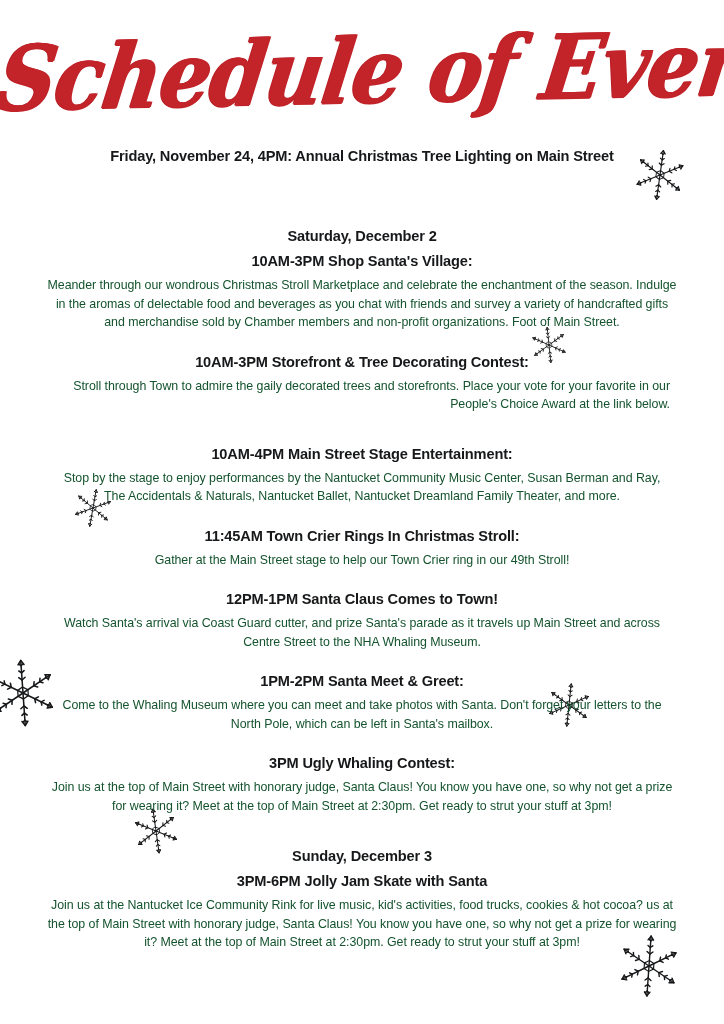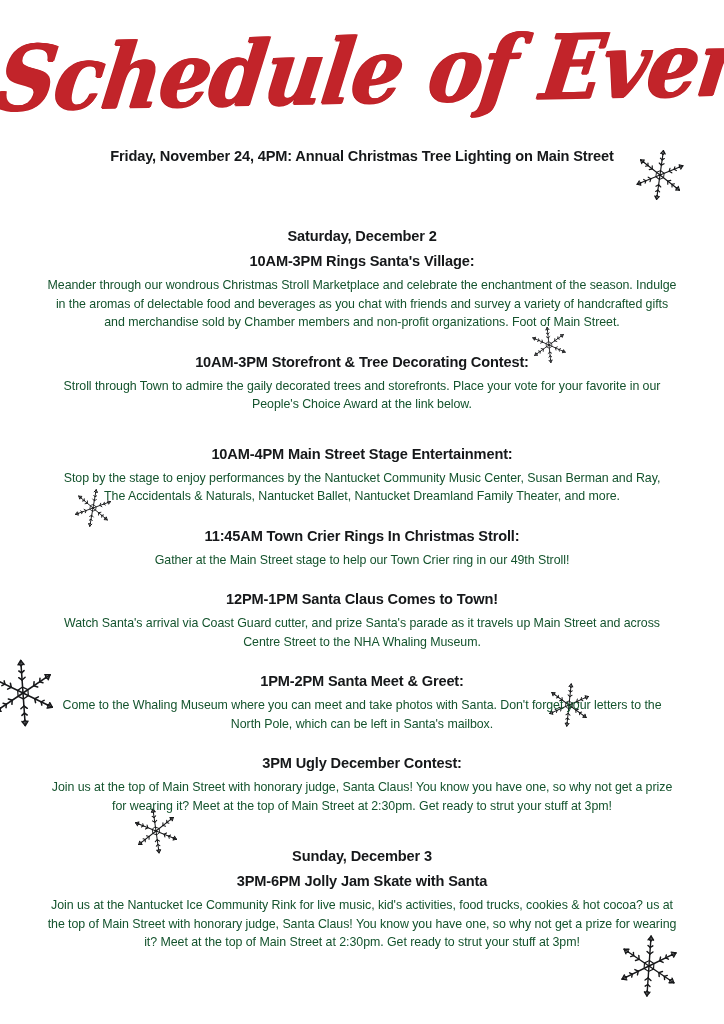--- a/index.html
+++ b/index.html
@@ -532,30 +532,30 @@
   <div class="gap-lg"></div>
 
   <div class="gap-lg"></div>
 
   <div class="block">
     <div class="head">Saturday, December 2</div>
   </div>
   <div class="gap-xs"></div>
 
   <div class="block">
-    <div class="head">10AM-3PM Rings Santa's Village:</div>
+    <div class="head">10AM-3PM Shop Santa's Village:</div>
     <div class="gap-xs"></div>
     <div class="body wide">Meander through our wondrous Christmas Stroll Marketplace and celebrate the enchantment of the season. Indulge in the aromas of delectable food and beverages as you chat with friends and survey a variety of handcrafted gifts and merchandise sold by Chamber members and non-profit organizations. Foot of Main Street.</div>
   </div>
   <div class="gap-md"></div>
 
   <div class="block">
     <div class="head">10AM-3PM Storefront &amp; Tree Decorating Contest:</div>
     <div class="gap-xs"></div>
-    <div class="body wide" style="text-align:center;padding:0 22px;">Stroll through Town to admire the gaily decorated trees and storefronts. Place your vote for your favorite in our People's Choice Award at the link below.</div>
+    <div class="body wide" style="text-align:right;padding:0 22px;">Stroll through Town to admire the gaily decorated trees and storefronts. Place your vote for your favorite in our People's Choice Award at the link below.</div>
   </div>
   <div class="gap-lg"></div>
 
   <div class="block">
     <div class="head">10AM-4PM Main Street Stage Entertainment:</div>
     <div class="gap-xs"></div>
     <div class="body" style="padding:0 25px;">Stop by the stage to enjoy performances by the Nantucket Community Music Center, Susan Berman and Ray, The Accidentals &amp; Naturals, Nantucket Ballet, Nantucket Dreamland Family Theater, and more.</div>
   </div>
   <div class="gap-md"></div>
 
@@ -574,21 +574,21 @@
   <div class="gap-md"></div>
 
   <div class="block">
     <div class="head">1PM-2PM Santa Meet &amp; Greet:</div>
     <div class="gap-xs"></div>
     <div class="body wide">Come to the Whaling Museum where you can meet and take photos with Santa. Don't forget your letters to the North Pole, which can be left in Santa's mailbox.</div>
   </div>
   <div class="gap-md"></div>
 
   <div class="block">
-    <div class="head">3PM Ugly December Contest:</div>
+    <div class="head">3PM Ugly Whaling Contest:</div>
     <div class="gap-xs"></div>
     <div class="body wide">Join us at the top of Main Street with honorary judge, Santa Claus! You know you have one, so why not get a prize for wearing it? Meet at the top of Main Street at 2:30pm. Get ready to strut your stuff at 3pm!</div>
   </div>
   <div class="gap-md"></div>
 
   <div class="gap-sm"></div>
 
   <div class="block">
     <div class="head">Sunday, December 3</div>
   </div>

